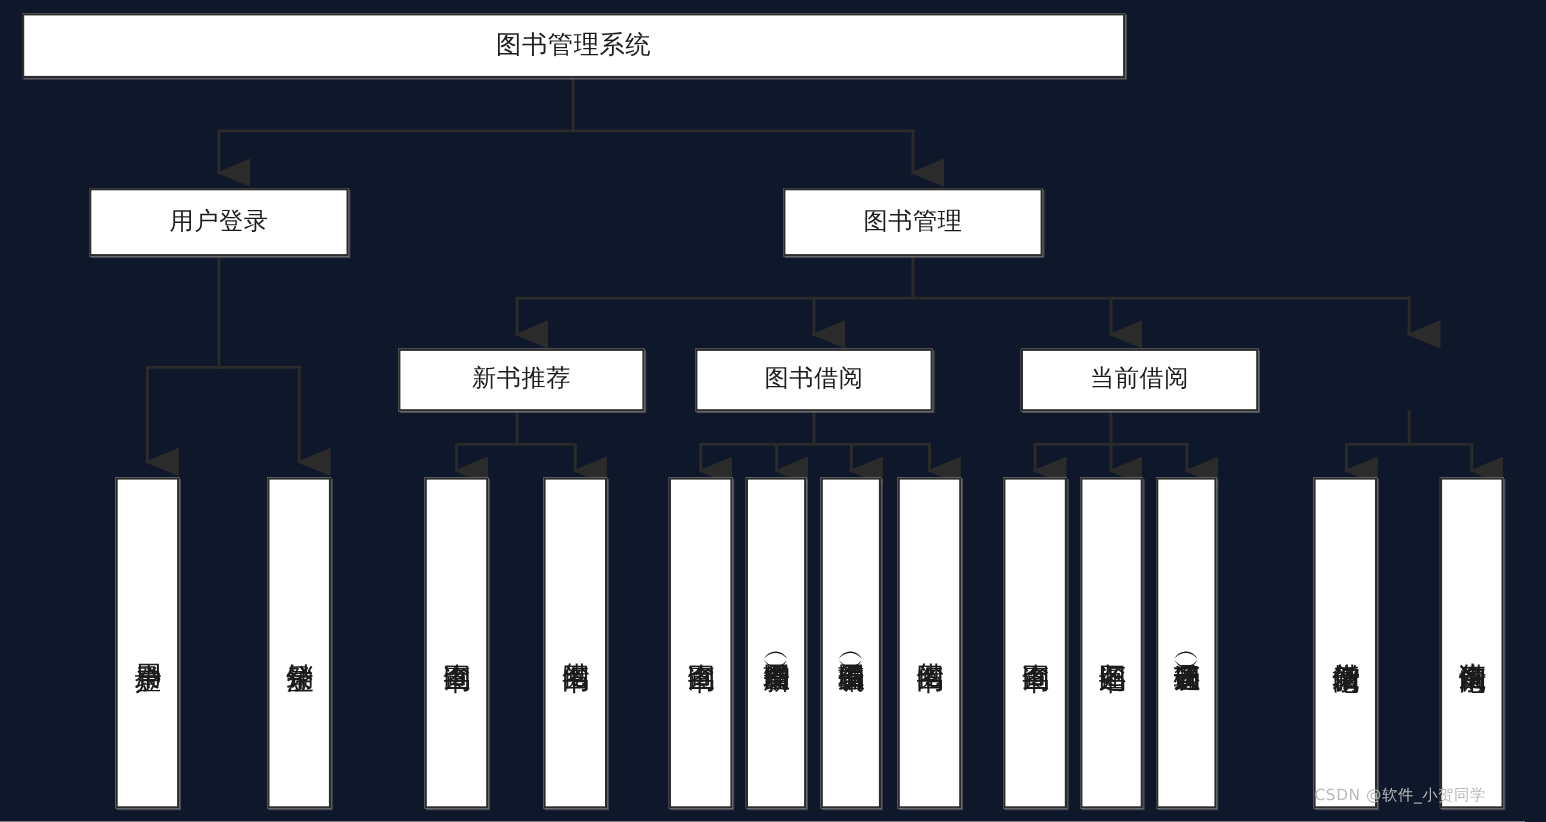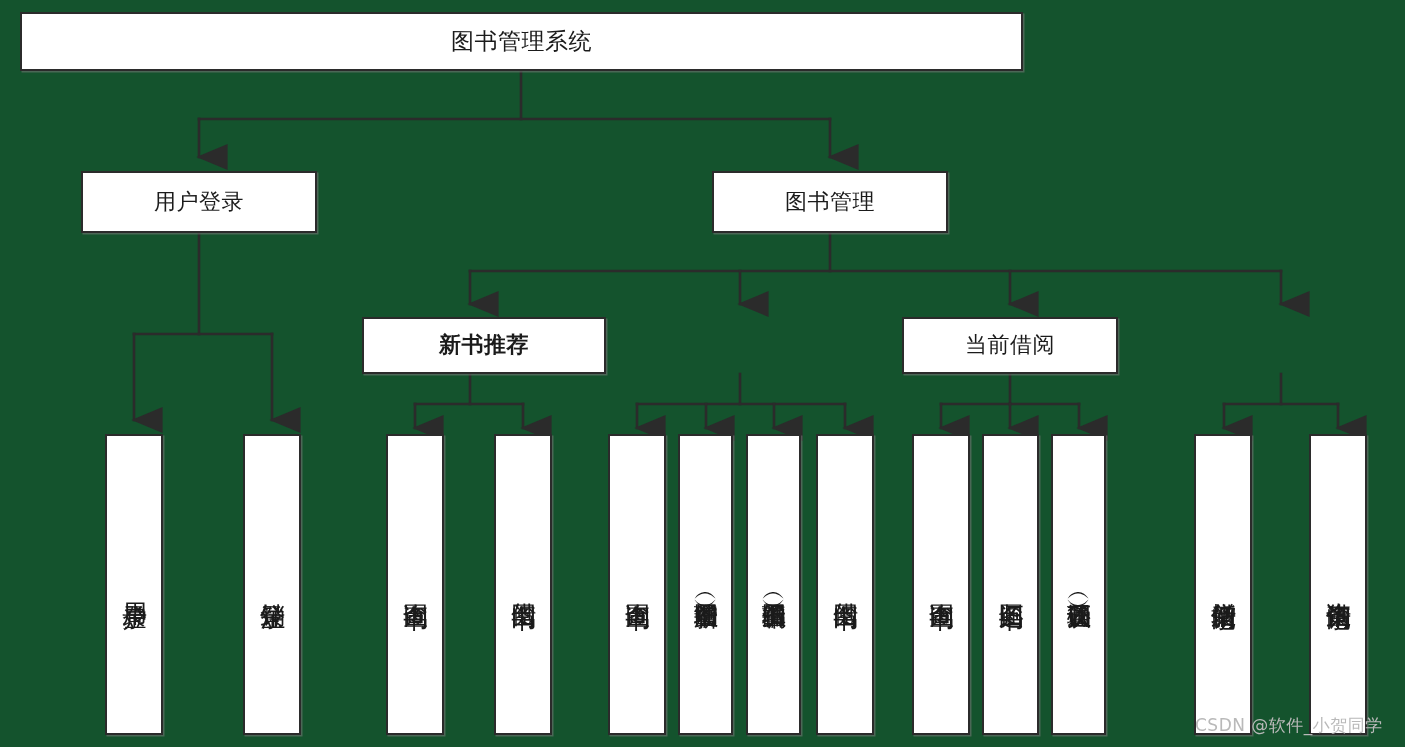--- a/index.html
+++ b/index.html
@@ -8,21 +8,21 @@
     padding: 0;
     background: #ffffff;
   }
   body {
     font-family: "DejaVu Sans", "Liberation Sans", sans-serif;
   }
   #canvas {
     position: relative;
     width: 1405px;
     height: 747px;
-    background: #14532d;
+    background: #0f172a;
     overflow: hidden;
   }
   #wires {
     position: absolute;
     left: 0;
     top: 0;
     width: 1405px;
     height: 747px;
   }
   .node {
@@ -62,21 +62,21 @@
     white-space: nowrap;
   }
   .node.vertical.tight .label {
     font-size: 24px;
     line-height: 1.05;
     letter-spacing: 0px;
   }
   .watermark {
     position: absolute;
     color: #b9b9b9;
-    font-size: 17px;
+    font-size: 14px;
     letter-spacing: 0.5px;
     white-space: nowrap;
     pointer-events: none;
   }
 </style>
 </head>
 <body>
 
 <div id="canvas">
 
@@ -134,24 +134,27 @@
     <span class="label">图书管理系统</span>
   </div>
 
   <div class="node horizontal" style="left:81px; top:171px; width:236px; height:62px;">
     <span class="label">用户登录</span>
   </div>
   <div class="node horizontal" style="left:712px; top:171px; width:236px; height:62px;align-items:center;">
     <span class="label">图书管理</span>
   </div>
 
-  <div class="node horizontal" style="left:362px; top:317px; width:244px; height:57px;font-weight:bold;">
+  <div class="node horizontal" style="left:362px; top:317px; width:224px; height:57px;">
     <span class="label">新书推荐</span>
   </div>
-  <div class="node horizontal" style="left:902px; top:317px; width:216px; height:57px;">
+  <div class="node horizontal" style="left:632px; top:317px; width:216px; height:57px;">
+    <span class="label">图书借阅</span>
+  </div>
+  <div class="node horizontal" style="left:928px; top:317px; width:216px; height:57px;">
     <span class="label">当前借阅</span>
   </div>
 
   <div class="node vertical" style="left:105px; top:434px; width:58px; height:301px;">
     <span class="label">用户登录</span>
   </div>
   <div class="node vertical" style="left:243px; top:434px; width:58px; height:301px;">
     <span class="label">注销登录</span>
   </div>
 

